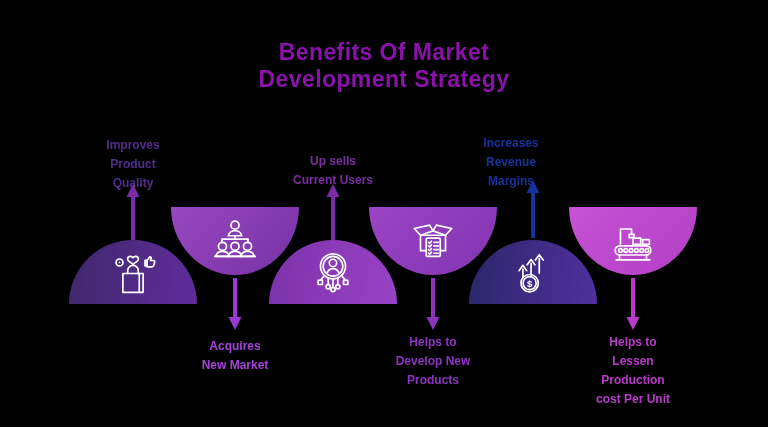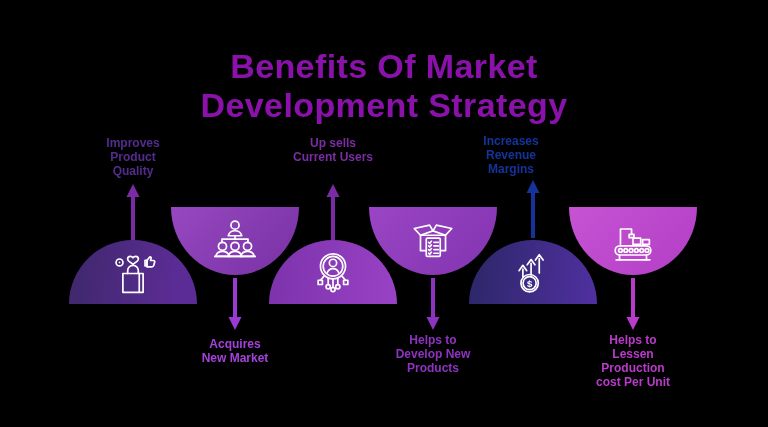--- a/index.html
+++ b/index.html
@@ -4,44 +4,44 @@
 <style>
   html,body{margin:0;padding:0;}
   body{
     width:768px;height:427px;position:relative;overflow:hidden;
     background:#000;
     font-family:"Liberation Sans", sans-serif;
   }
   .canvas{position:absolute;inset:0;}
   .title{
     position:absolute;top:24px;left:0;right:0;
-    text-align:center;font-size:34px;font-weight:bold;
+    text-align:center;font-size:23px;font-weight:bold;
     line-height:1.16;letter-spacing:.4px;white-space:pre-line;
   }
   .shape{position:absolute;width:128px;z-index:2;}
   .dome{height:64px;border-radius:64px 64px 0 0;}
   .bowl{height:68px;border-radius:0 0 50% 50% / 0 0 100% 100%;}
   .icon{position:absolute;left:50%;transform:translateX(-50%);}
   .dome .icon{top:8px;}
   .bowl .icon{top:9px;}
   .arrow{position:absolute;z-index:1;}
   .label{
     position:absolute;width:110px;text-align:center;
-    font-size:12px;font-weight:bold;line-height:14px;white-space:pre-line;
+    font-size:12px;font-weight:bold;line-height:19px;white-space:pre-line;
   }
   
   .g1 .shape{left:69px;top:240px;background:linear-gradient(95deg,#41286f 8%,#5c2c96 85%);}
   .g1 .arrow{left:125px;top:184px;}
   .g1 .label{left:78px;top:136px;}
   .g2 .shape{left:171px;top:207px;background:linear-gradient(135deg,#9748c0,#7731a3);}
   .g2 .arrow{left:227px;top:278px;}
   .g2 .label{left:180px;top:337px;}
   .g3 .shape{left:269px;top:240px;background:linear-gradient(95deg,#7c33ab,#9942c5);}
   .g3 .arrow{left:325px;top:184px;}
-  .g3 .label{left:278px;top:136px;}
+  .g3 .label{left:278px;top:152px;}
   .g4 .shape{left:369px;top:207px;background:linear-gradient(135deg,#9a45c5,#8234af);}
   .g4 .arrow{left:425px;top:278px;}
   .g4 .label{left:378px;top:333px;}
   .g5 .shape{left:469px;top:240px;background:linear-gradient(95deg,#2c2768,#5030a0);}
   .g5 .arrow{left:525px;top:180px;}
   .g5 .label{left:456px;top:134px;}
   .g6 .shape{left:569px;top:207px;background:linear-gradient(135deg,#c653d3,#b23ec5);}
   .g6 .arrow{left:625px;top:278px;}
   .g6 .label{left:578px;top:333px;}
   .icon *{vector-effect:non-scaling-stroke;}

